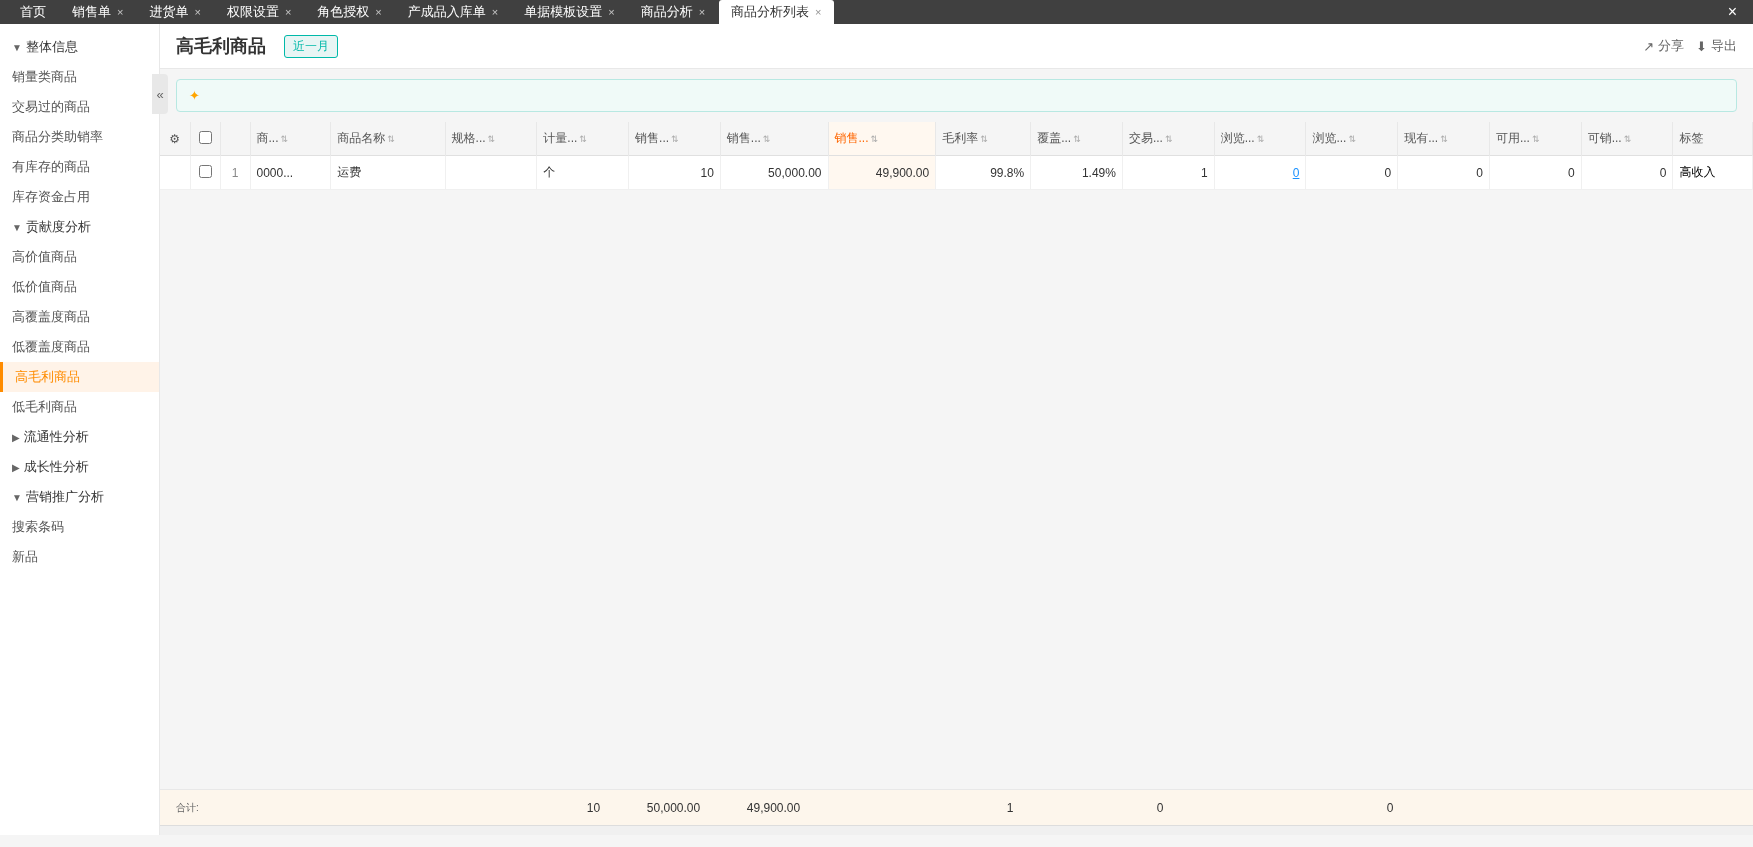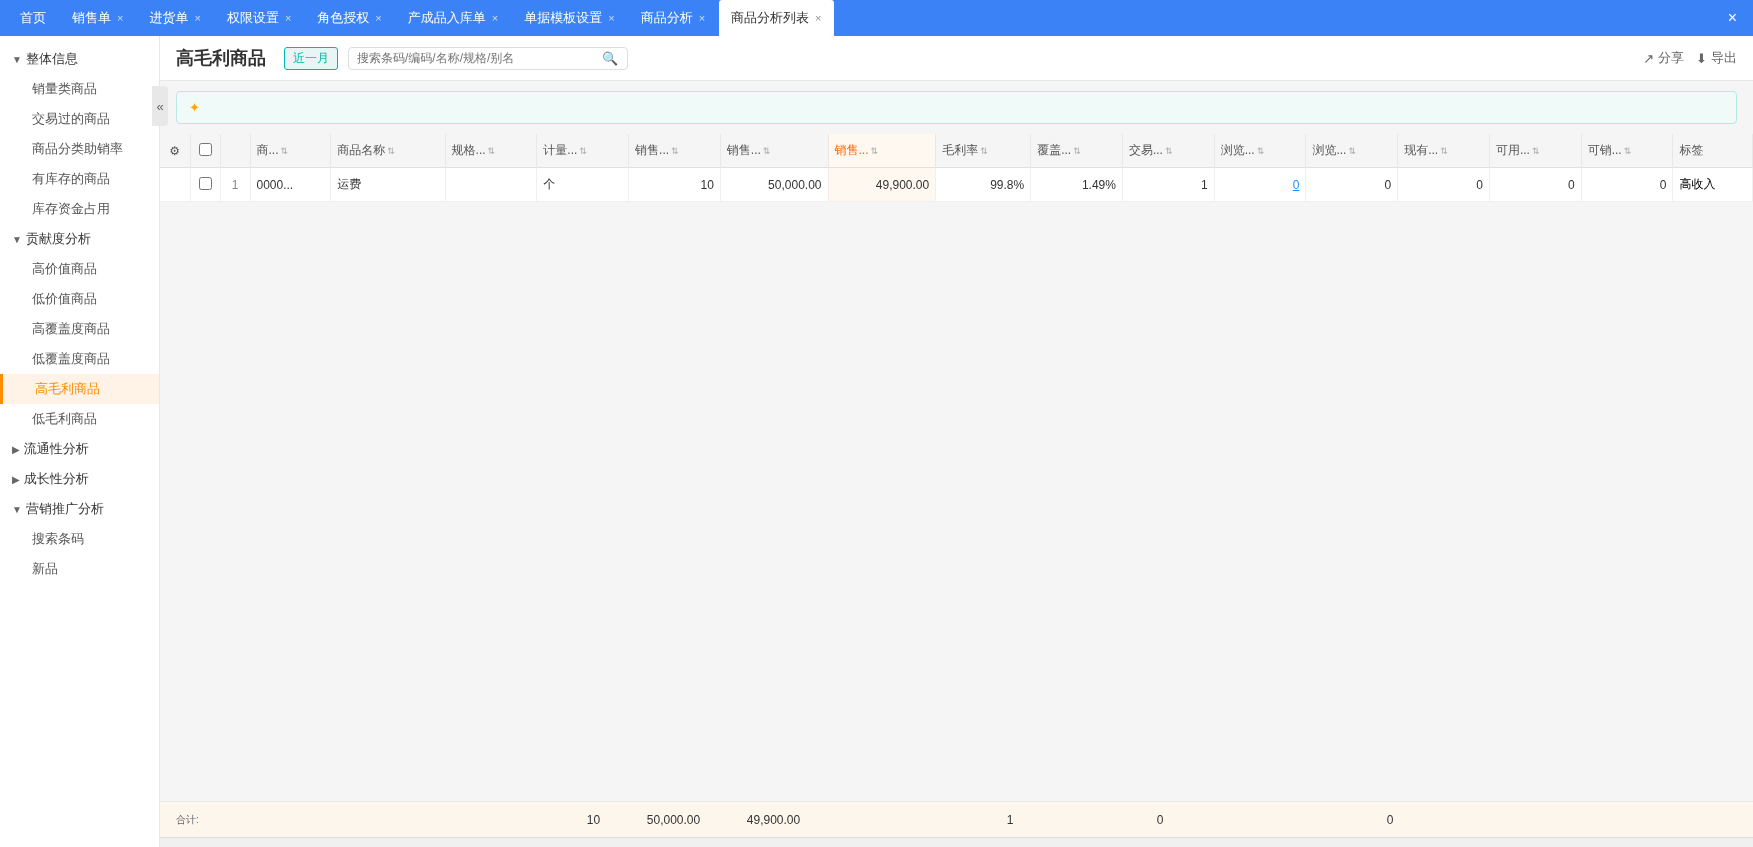--- a/index.html
+++ b/index.html
@@ -2,22 +2,22 @@
 <html><head>
   <meta charset="utf-8">
   <style>
     * { box-sizing: border-box; margin: 0; padding: 0; font-family: 'Microsoft YaHei', SimSun, sans-serif; font-size: 13px; }
     body { background: #f5f5f5; overflow: hidden; width: 1753px; height: 847px; }
 
     
     .top-nav {
       display: flex;
       align-items: center;
-      background: #3b82f6;
-      height: 36px;
+      background: #404040;
+      height: 24px;
       padding: 0 8px;
       color: white;
       gap: 2px;
     }
     .top-nav .nav-item {
       display: flex;
       align-items: center;
       padding: 0 12px;
       height: 100%;
       cursor: pointer;
@@ -65,21 +65,21 @@
       display: flex;
       align-items: center;
       padding: 6px 12px;
       font-size: 13px;
       color: #333;
       cursor: pointer;
       font-weight: 500;
     }
     .sidebar-group-header .arrow { margin-right: 4px; font-size: 10px; color: #666; }
     .sidebar-item {
-      padding: 6px 12px 6px 32px;
+      padding: 6px 12px 6px 12px;
       font-size: 13px;
       color: #555;
       cursor: pointer;
       white-space: nowrap;
     }
     .sidebar-item.active {
       background: #fff3e8;
       color: #ff8c00;
       border-left: 3px solid #ff8c00;
     }
@@ -358,24 +358,20 @@
 
   <div class="sidebar-collapse">
     <span>«</span>
   </div>
 
   <div class="content-area">
 
     <div class="content-header">
       <span class="content-title">高毛利商品</span>
       <div class="filter-tag">近一月</div>
-      <div class="search-input-wrap">
-        <input type="text" placeholder="搜索条码/编码/名称/规格/别名" style="">
-        <span style="color:#aaa; cursor:pointer;">🔍</span>
-      </div>
       <div class="header-actions">
         <div class="action-btn">
           <span>↗</span>
           <span>分享</span>
         </div>
         <div class="action-btn">
           <span>⬇</span>
           <span>导出</span>
         </div>
       </div>

